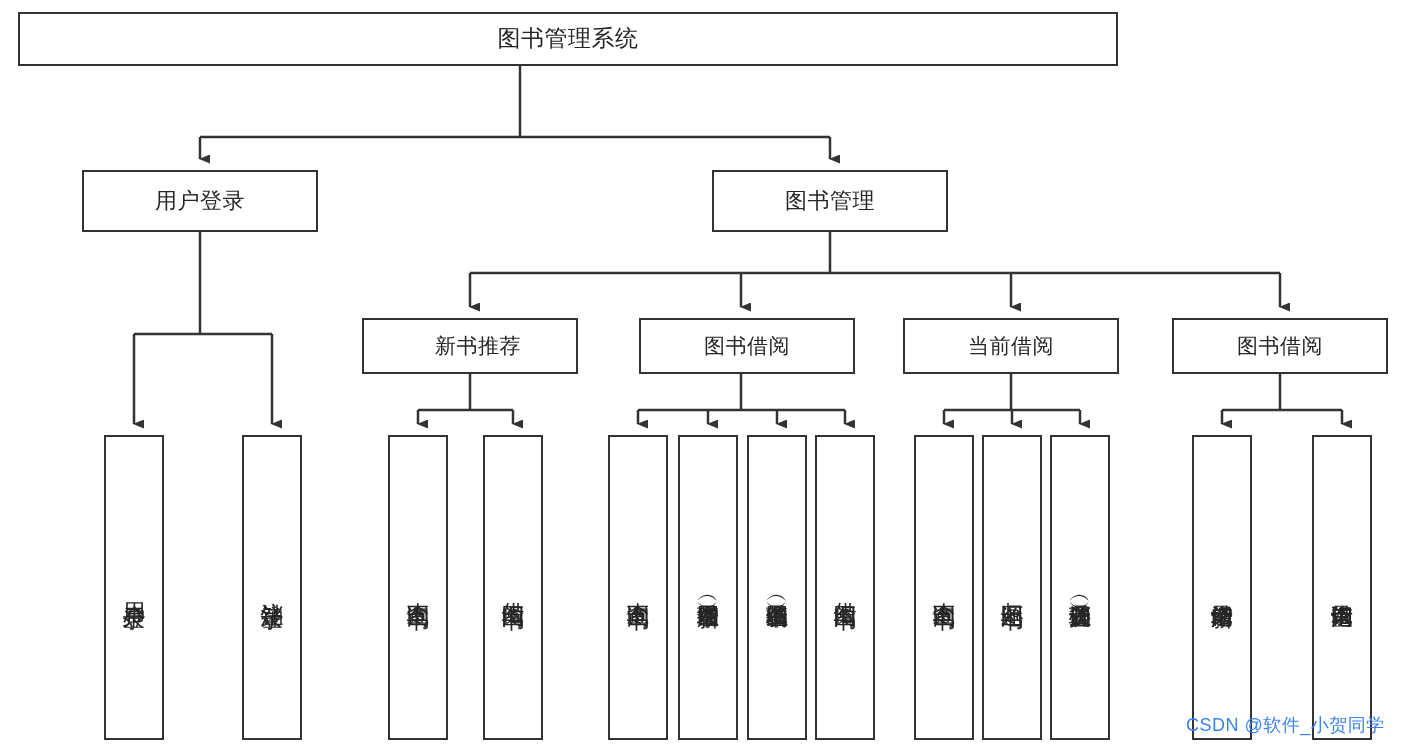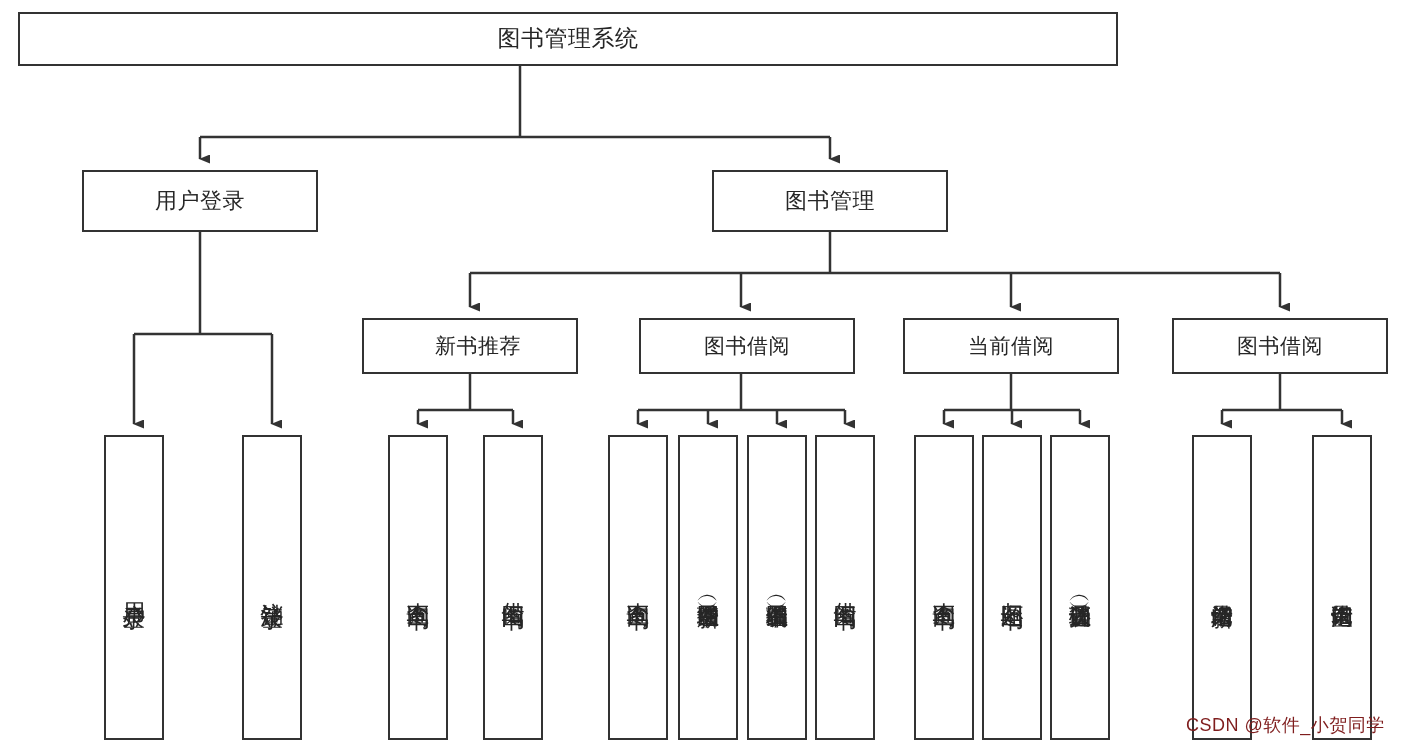--- a/index.html
+++ b/index.html
@@ -57,21 +57,21 @@
   }
   .node.leaf.tight .node-label {
     font-size: 22px;
     letter-spacing: 0px;
   }
   .watermark {
     position: absolute;
     left: 1186px;
     top: 713px;
     font-size: 18px;
-    color: #7f1d1d;
+    color: #3b82f6;
     white-space: nowrap;
     letter-spacing: 0.5px;
   }
 </style>
 </head>
 <body>
 
 <div id="diagram-root">
 
   <svg id="diagram-svg" viewBox="0 0 1405 747" xmlns="http://www.w3.org/2000/svg">

